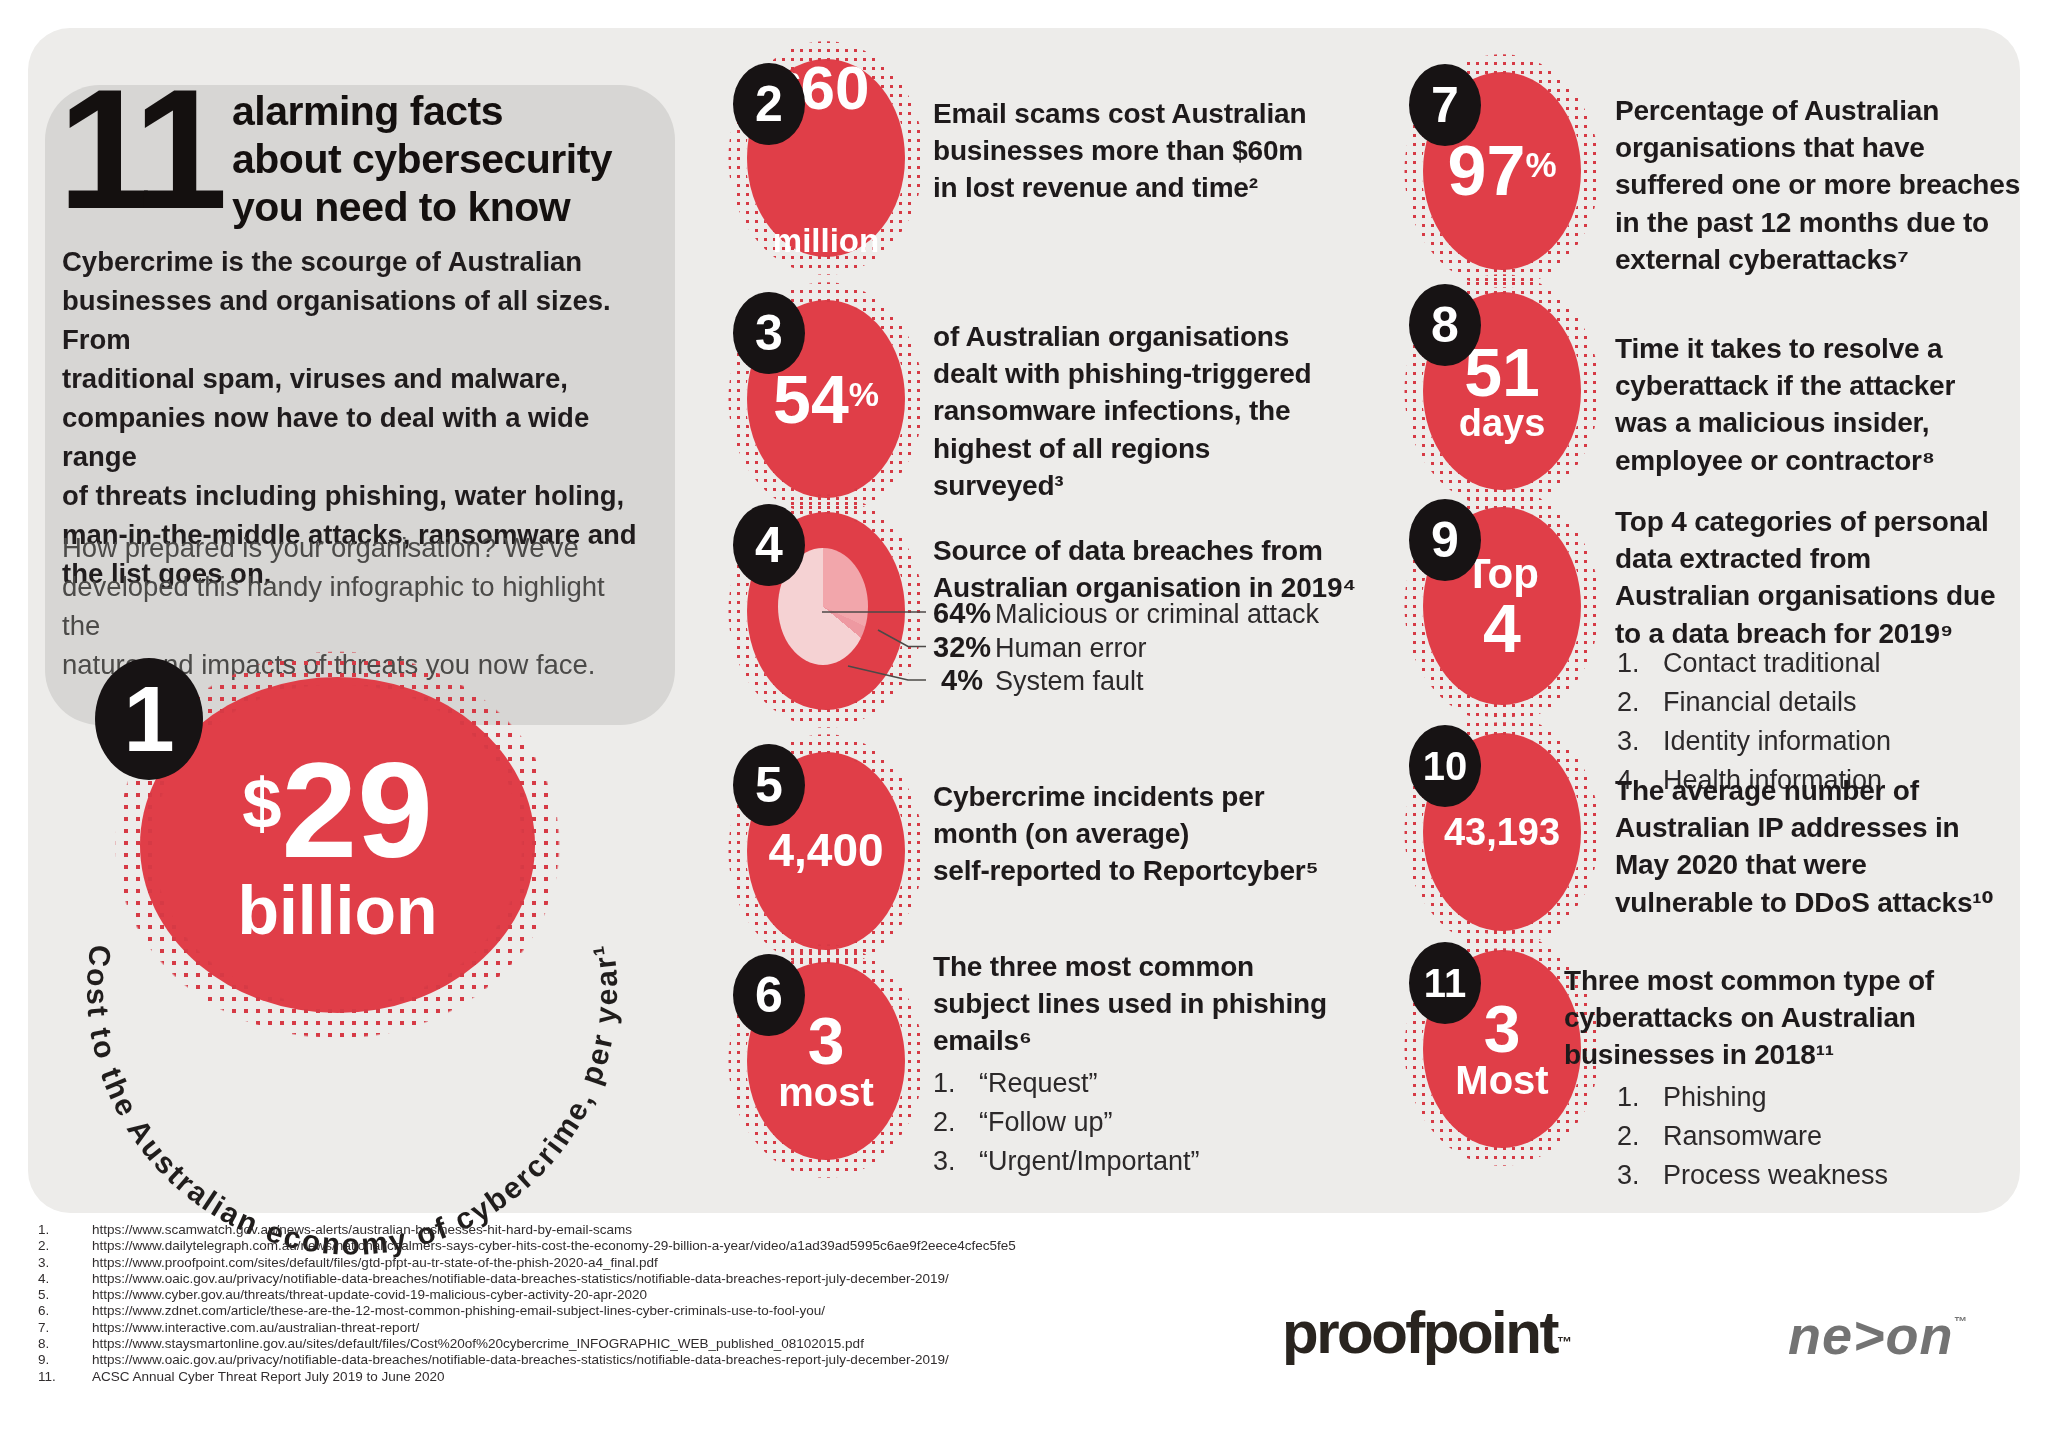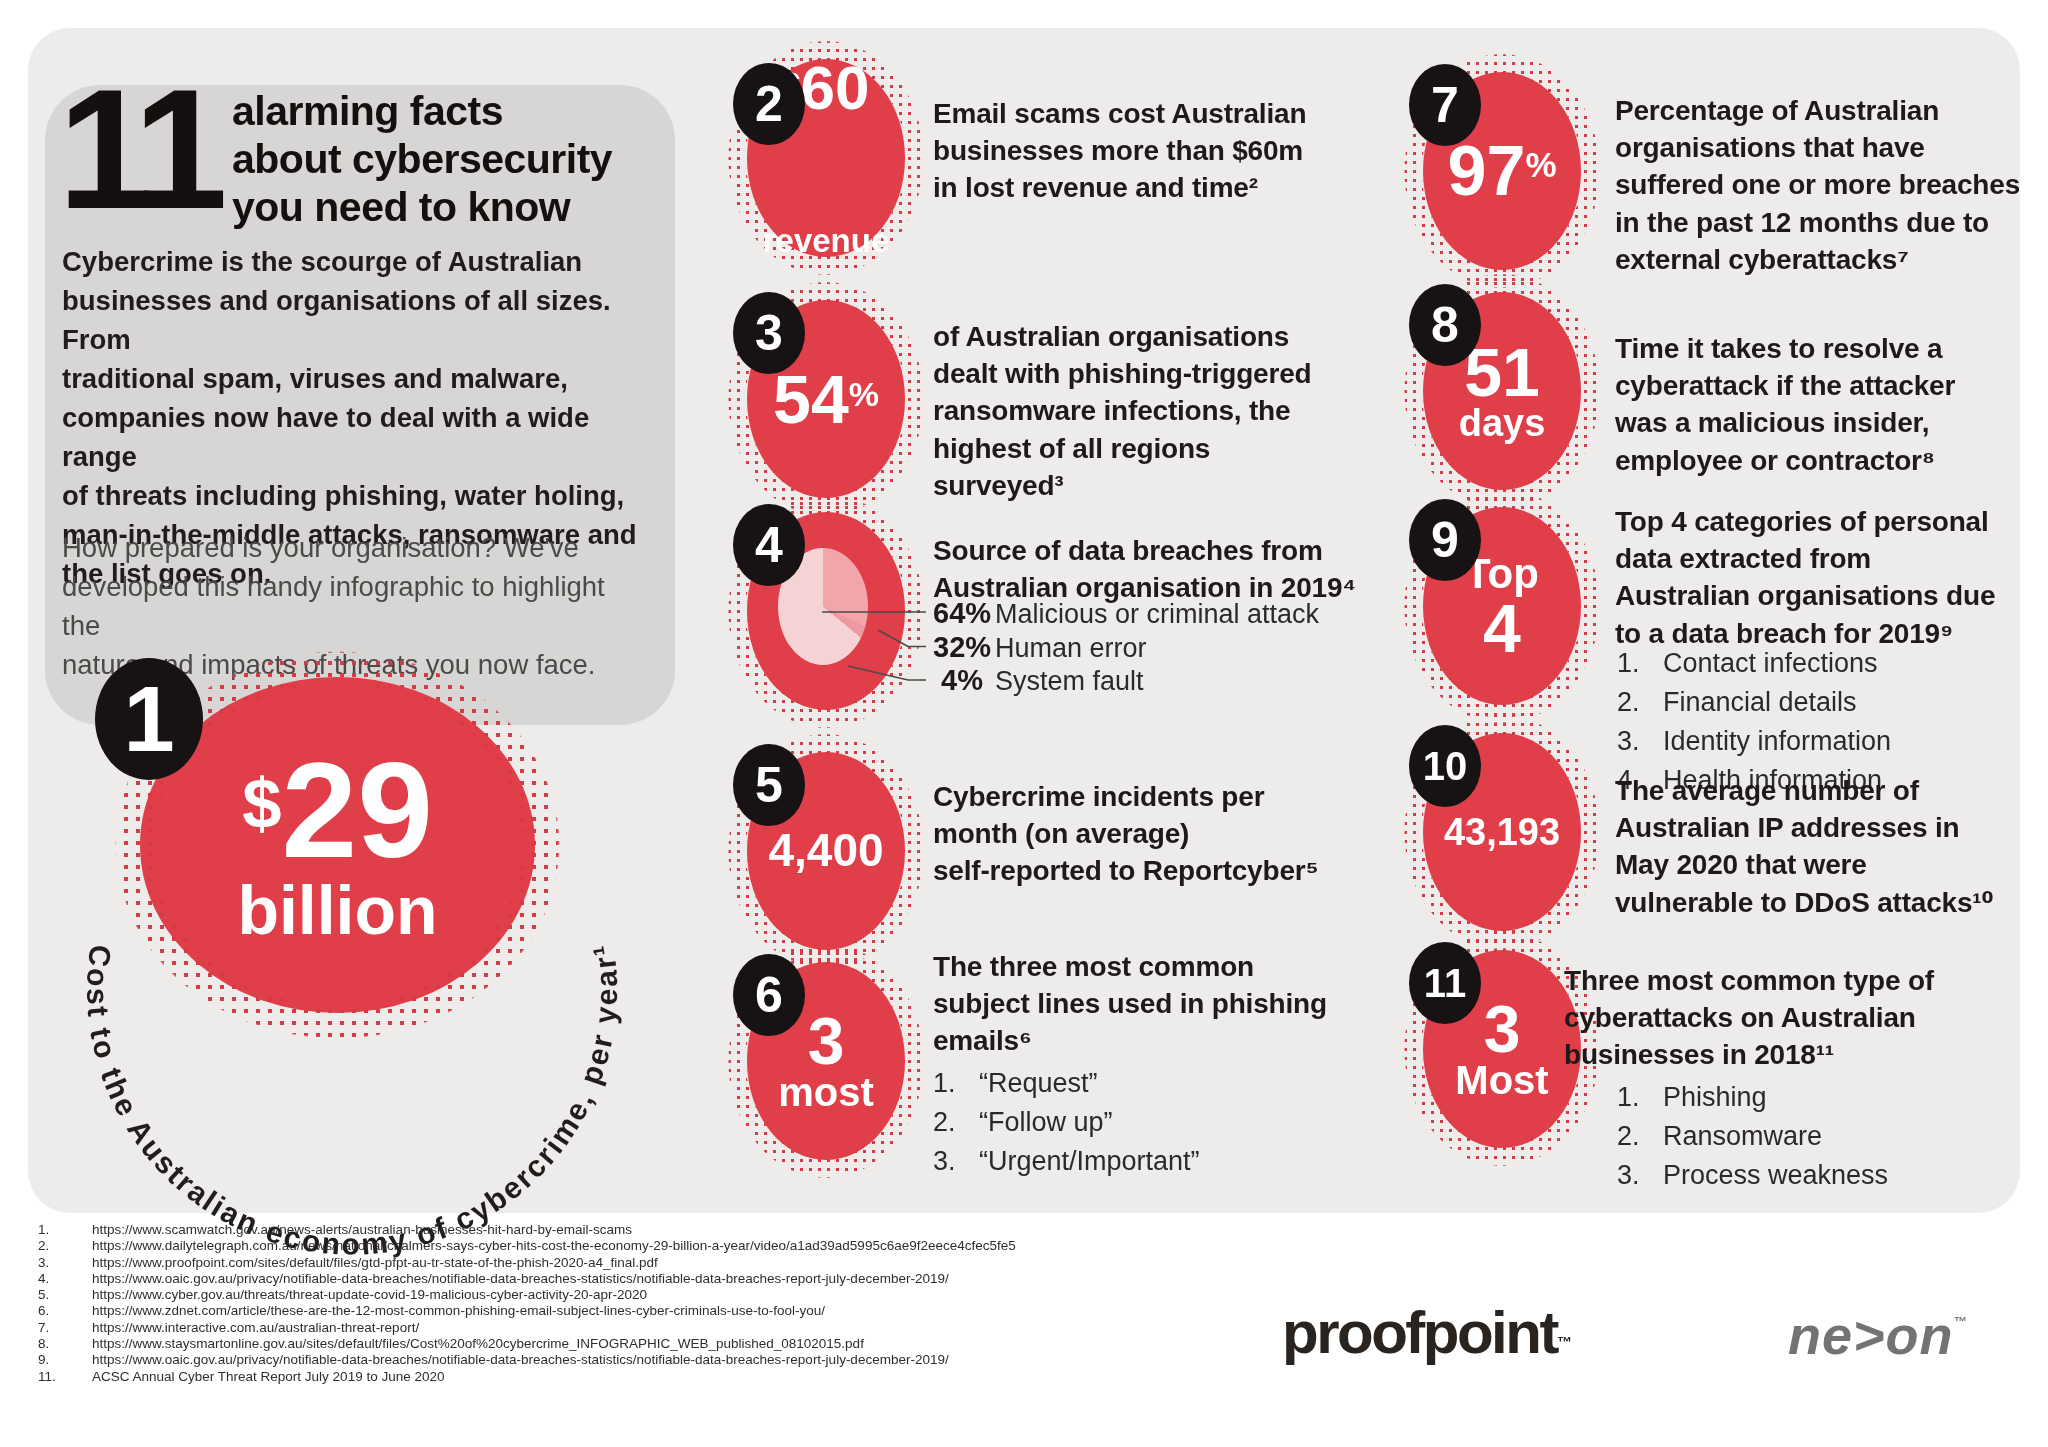--- a/index.html
+++ b/index.html
@@ -106,21 +106,21 @@
 nature and impacts of threats you now face.</div>
 
   <div class="circle circle-xl">
     <div class="amt a1"><span class="cur">$</span><span>29</span></div>
     <div class="unit u1">billion</div>
   </div>
   <div class="badge badge-xl b1">1</div>
 
   <div class="circle circle-md c2">
     <div class="amt a2"><span class="cur">$</span><span>60</span></div>
-    <div class="unit u2">revenue</div>
+    <div class="unit u2">million</div>
   </div>
   <div class="badge badge-sm b2">2</div>
   <div class="desc d2">Email scams cost Australian
 businesses more than $60m
 in lost revenue and time²</div>
 
   <div class="circle circle-md c3">
     <div class="amt a3"><span>54</span><span class="sup">%</span></div>
   </div>
   <div class="badge badge-sm b3">3</div>
@@ -206,21 +206,21 @@
     <div class="amt a9">4</div>
   </div>
   <div class="badge badge-sm b9">9</div>
   <div class="desc d9">Top 4 categories of personal
 data extracted from
 Australian organisations due
 to a data breach for 2019⁹</div>
   <div class="flist l9">
     <div class="flist-row">
         <span class="idx">1.</span>
-        <span class="val">Contact infections</span>
+        <span class="val">Contact traditional</span>
       </div>
     <div class="flist-row">
         <span class="idx">2.</span>
         <span class="val">Financial details</span>
       </div>
     <div class="flist-row">
         <span class="idx">3.</span>
         <span class="val">Identity information</span>
       </div>
     <div class="flist-row">

